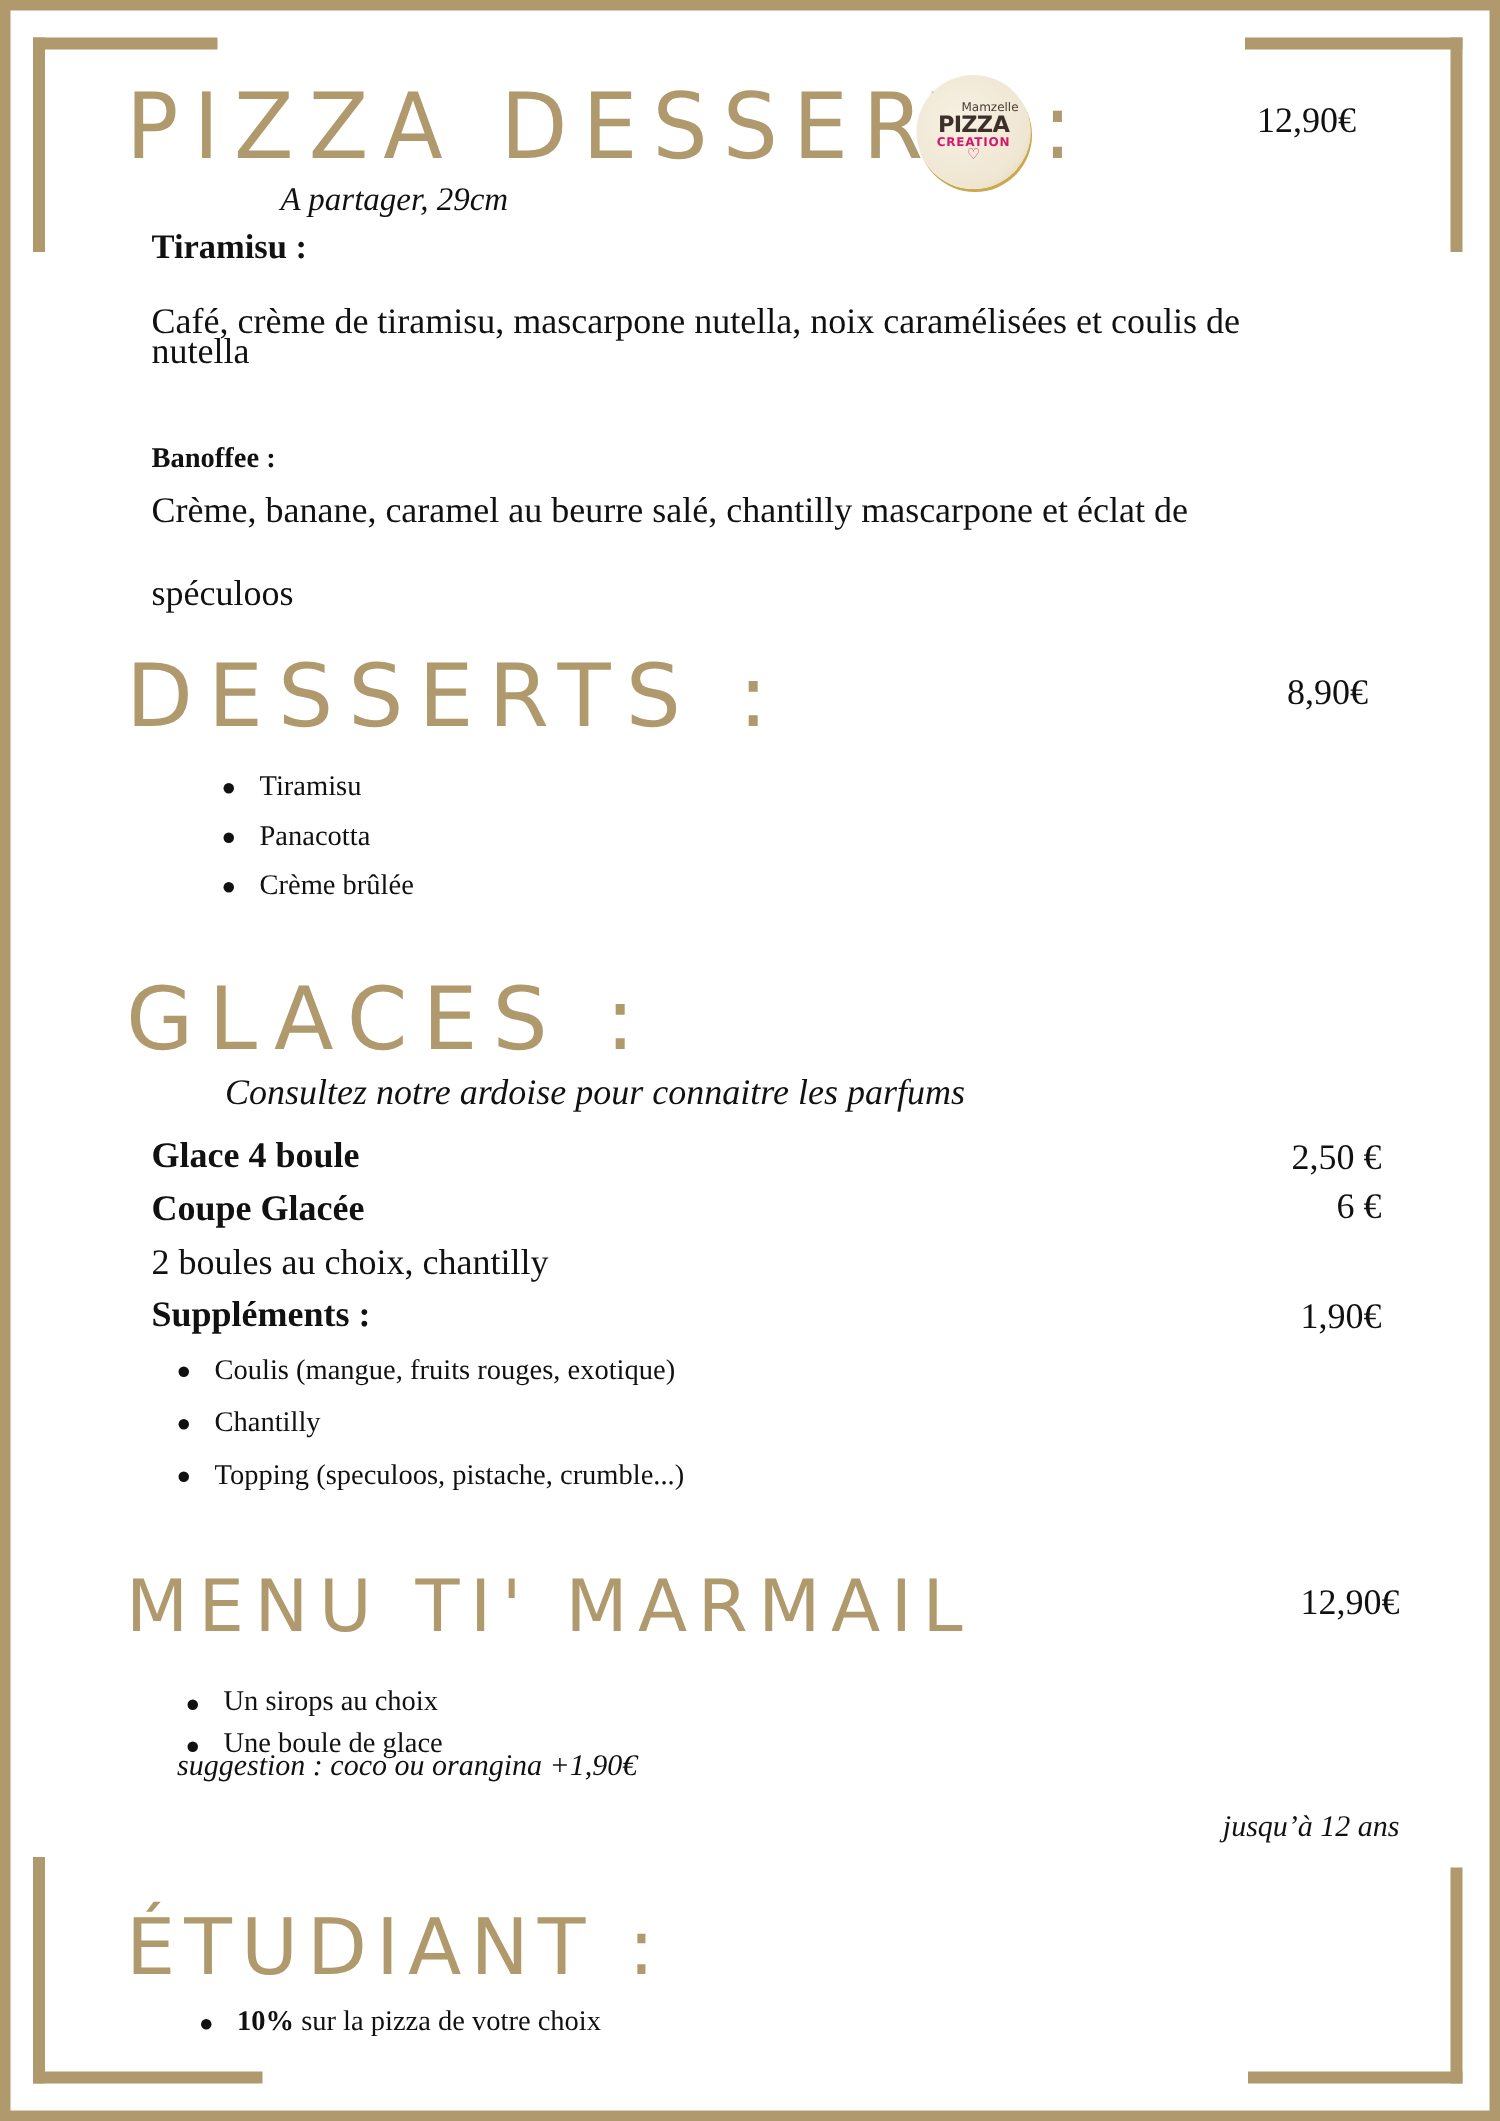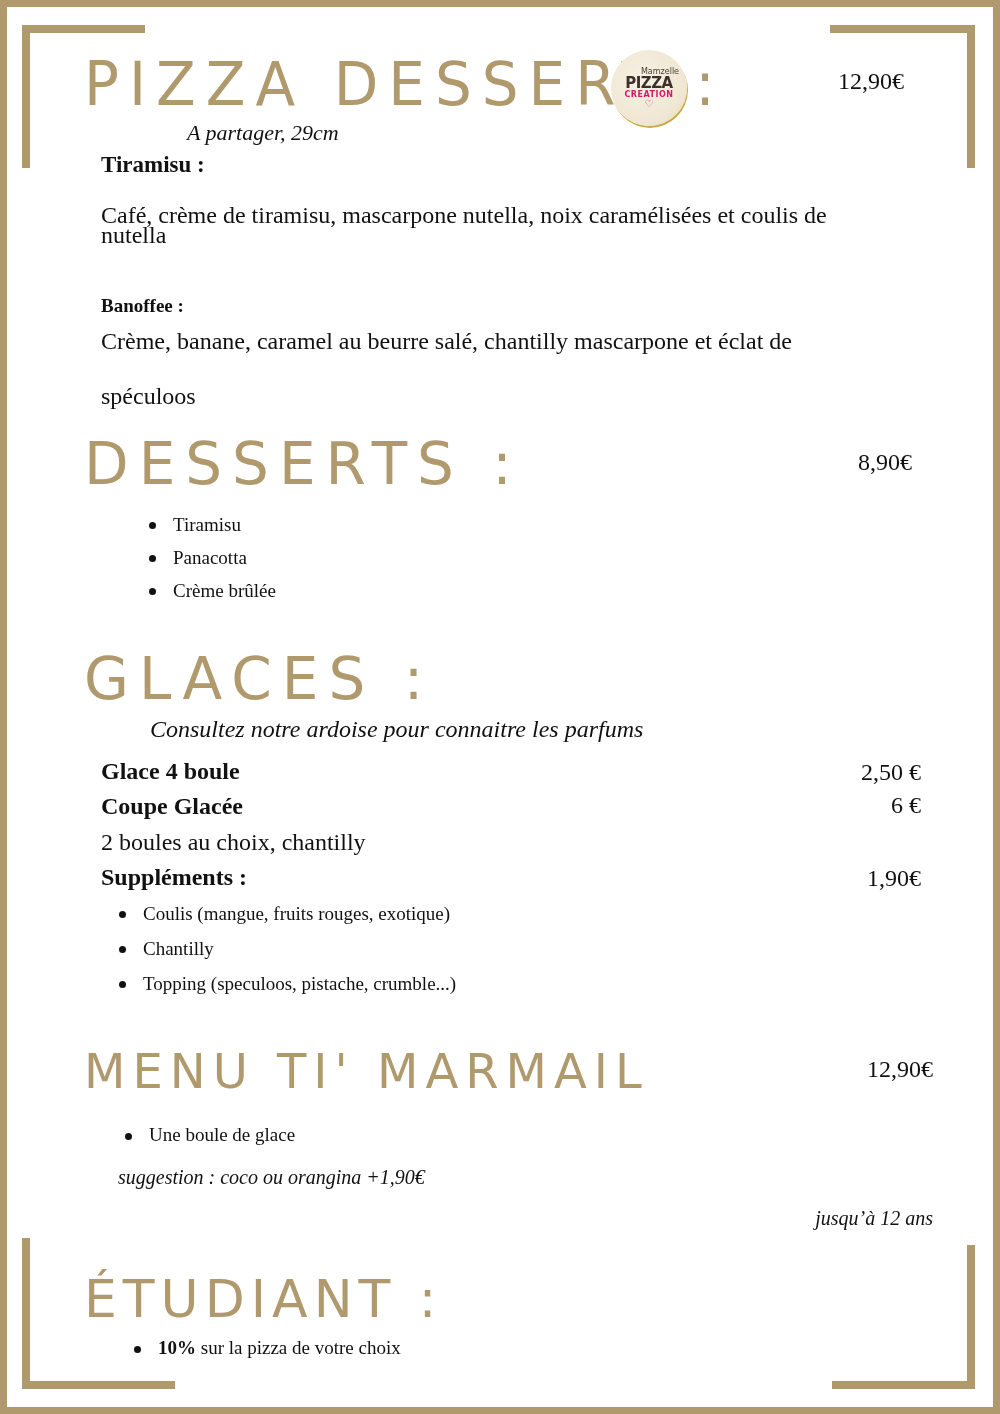--- a/index.html
+++ b/index.html
@@ -113,20 +113,21 @@
 <div class="price" style="right:79px; top:865px;">1,90€</div>
 <ul class="bullets ul-supp">
   <li>Coulis (mangue, fruits rouges, exotique)</li>
   <li>Chantilly</li>
   <li>Topping (speculoos, pistache, crumble...)</li>
 </ul>
 
 <div class="heading h-marmail">MENU TI' MARMAIL</div>
 <div class="price" style="left:867px; top:1056px;">12,90€</div>
 <ul class="bullets ul-marmail">
+  <li>Un sirops au choix</li>
   <li>Une boule de glace</li>
 </ul>
 <div class="text italic" style="left:118px; top:1162px; font-size:20px; line-height:30px;">suggestion : coco ou orangina +1,90€</div>
 <div class="text italic" style="right:67px; top:1203px; font-size:20px; line-height:30px;">jusqu’à 12 ans</div>
 
 <div class="heading h-etudiant">ÉTUDIANT :</div>
 <ul class="bullets ul-etudiant">
   <li><span class="bold">10%</span><span> sur la pizza de votre choix</span></li>
 </ul>
 

